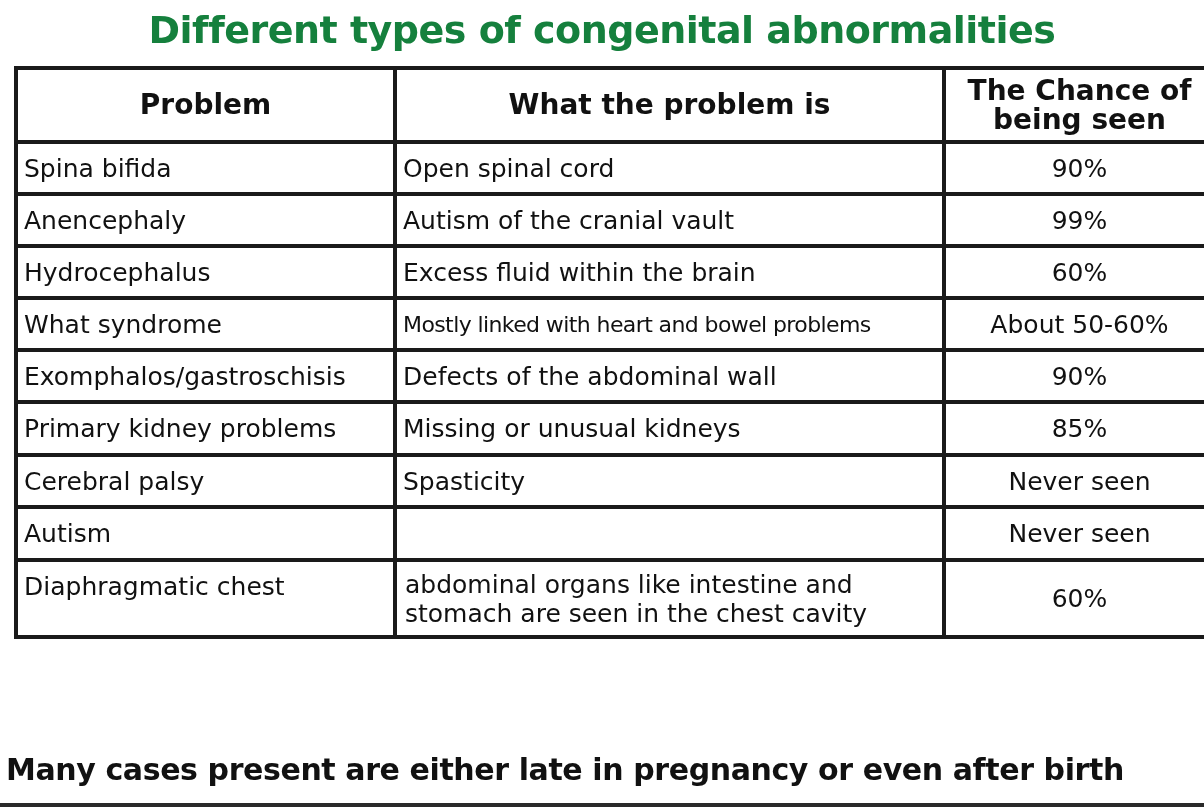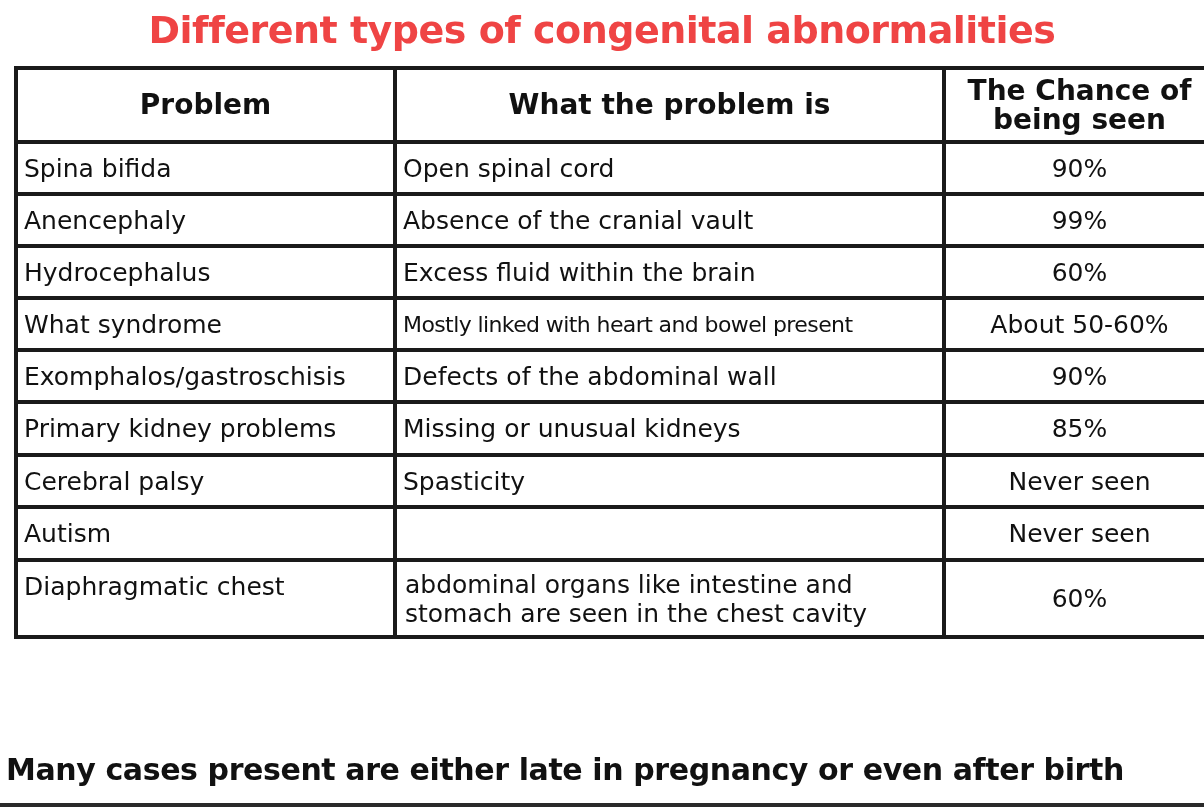--- a/index.html
+++ b/index.html
@@ -15,21 +15,21 @@
   td.c { text-align: center; }
   td.narrow { font-size: 22px; letter-spacing: -0.6px; }
   .footer { position: absolute; left: 6px; top: 752px; width: 1198px;
             font-weight: bold; font-size: 30px; letter-spacing: -0.4px; }
   .bottom-line { position: absolute; left: 0; top: 803px; width: 1204px; height: 4px; background: #2a2a2a; }
   .wrap { white-space: normal; line-height: 29px; }
 </style>
 </head>
 <body>
 
-<div class="title" style="color:#ef4444">Different types of congenital abnormalities</div>
+<div class="title" style="color:#15803d">Different types of congenital abnormalities</div>
 
 <table>
   <colgroup>
       <col style="width:379px">
       <col style="width:549px">
       <col style="width:271px">
     </colgroup>
   <thead>
     <tr style="height:74px">
       <th>Problem</th>
@@ -38,31 +38,31 @@
     </tr>
   </thead>
   <tbody>
     <tr style="height:52px">
       <td>Spina bifida</td>
       <td>Open spinal cord</td>
       <td class="c">90%</td>
     </tr>
     <tr style="height:52px">
       <td>Anencephaly</td>
-      <td>Absence of the cranial vault</td>
+      <td>Autism of the cranial vault</td>
       <td class="c">99%</td>
     </tr>
     <tr style="height:52px">
       <td>Hydrocephalus</td>
       <td>Excess fluid within the brain</td>
       <td class="c">60%</td>
     </tr>
     <tr style="height:52px">
       <td>What syndrome</td>
-      <td class="narrow">Mostly linked with heart and bowel present</td>
+      <td class="narrow">Mostly linked with heart and bowel problems</td>
       <td class="c">About 50-60%</td>
     </tr>
     <tr style="height:52px">
       <td>Exomphalos/gastroschisis</td>
       <td>Defects of the abdominal wall</td>
       <td class="c">90%</td>
     </tr>
     <tr style="height:53px">
       <td>Primary kidney problems</td>
       <td>Missing or unusual kidneys</td>

